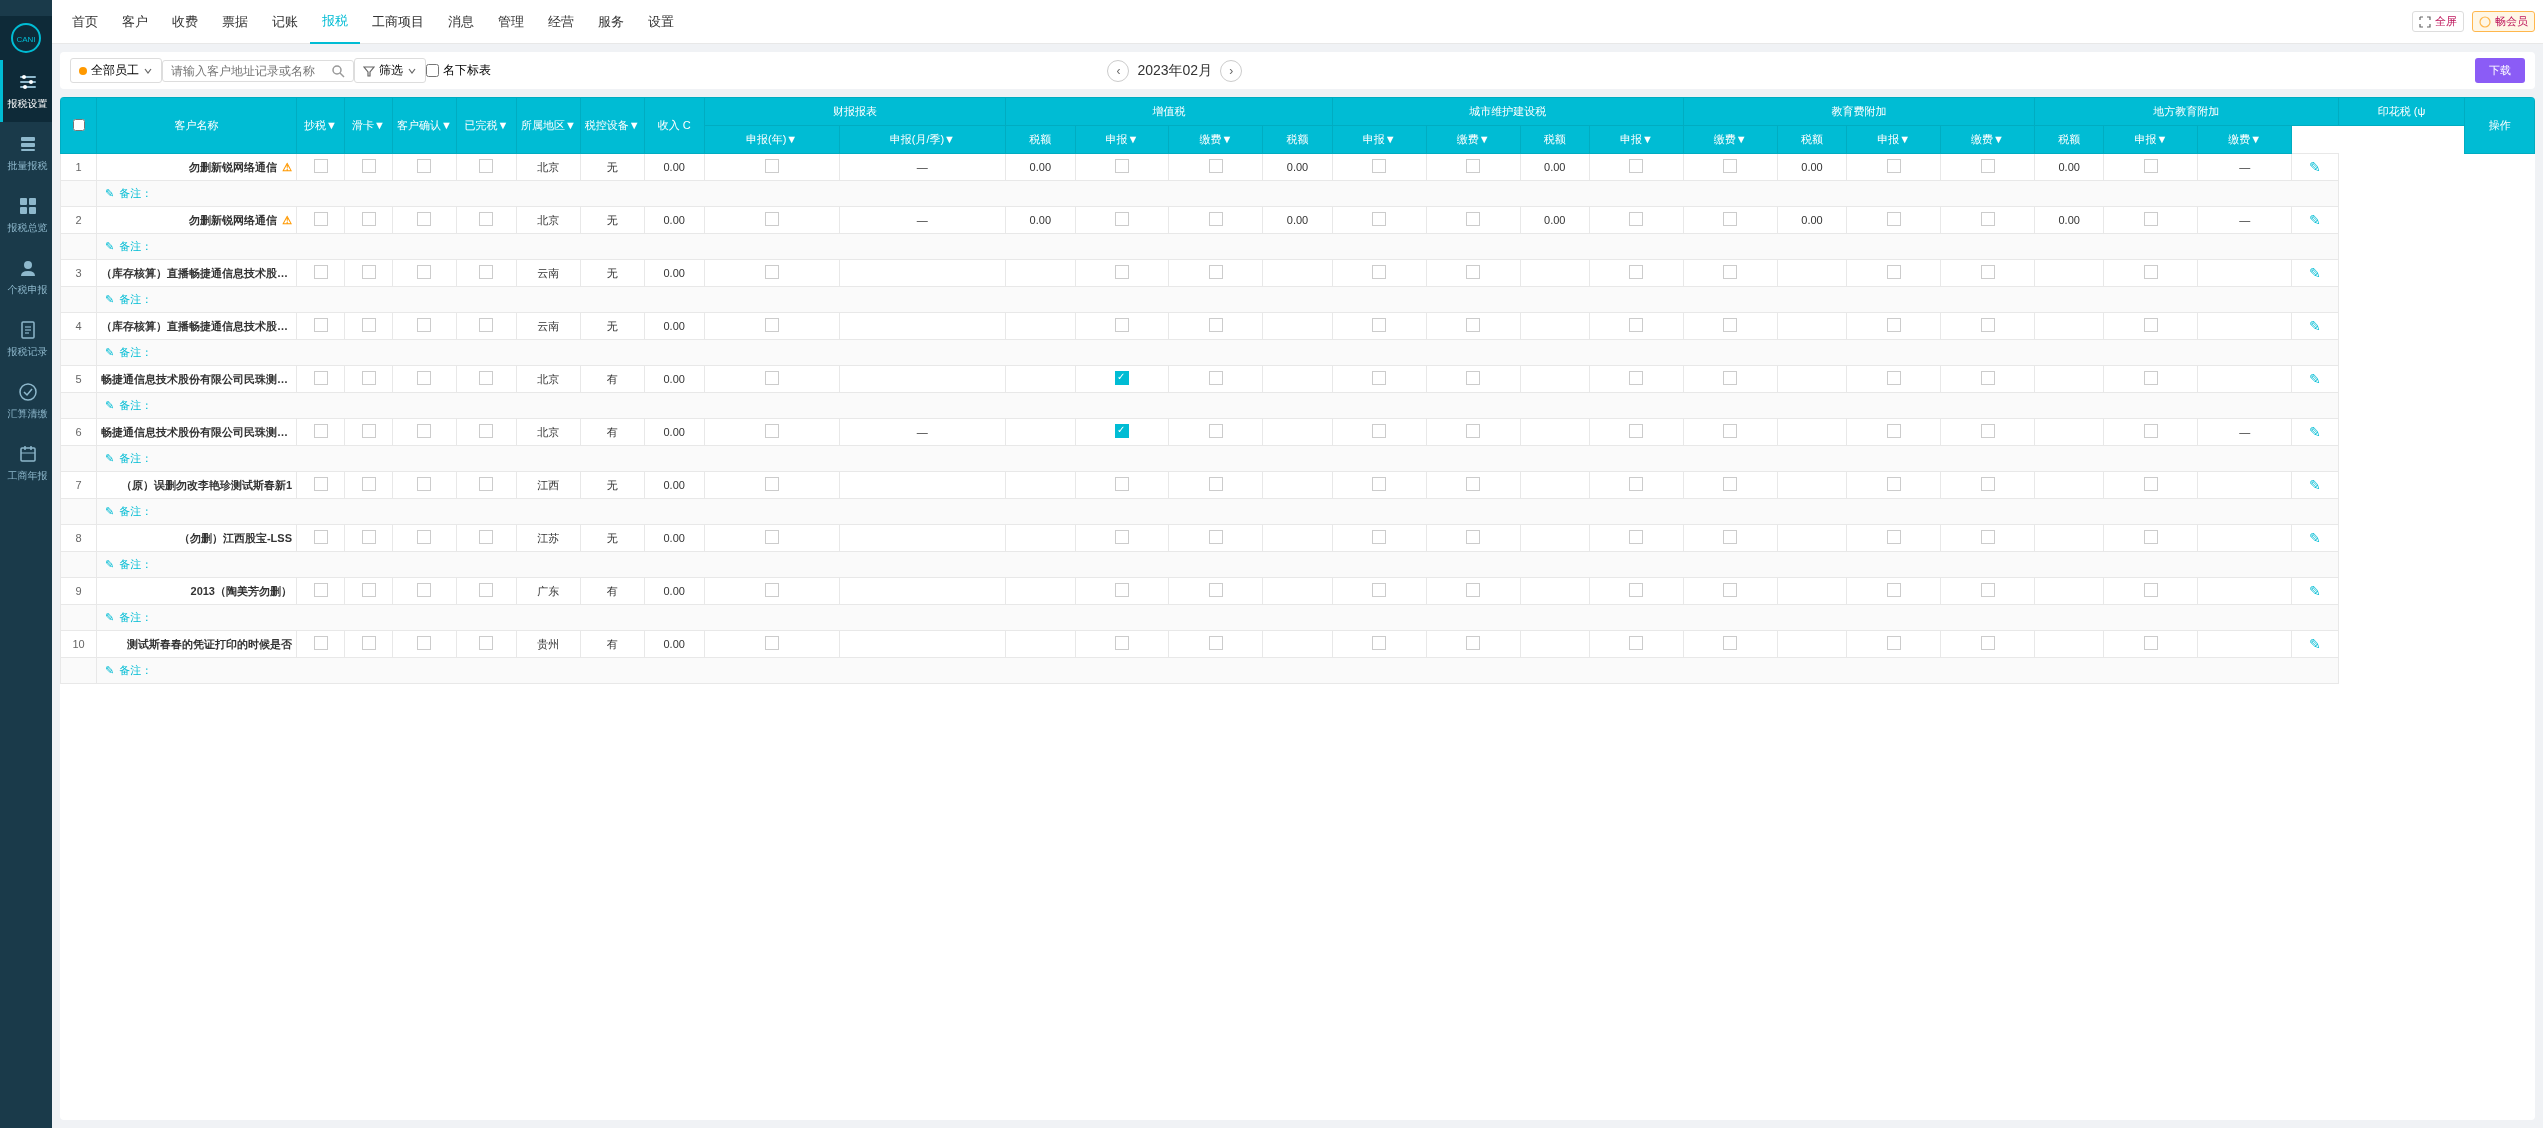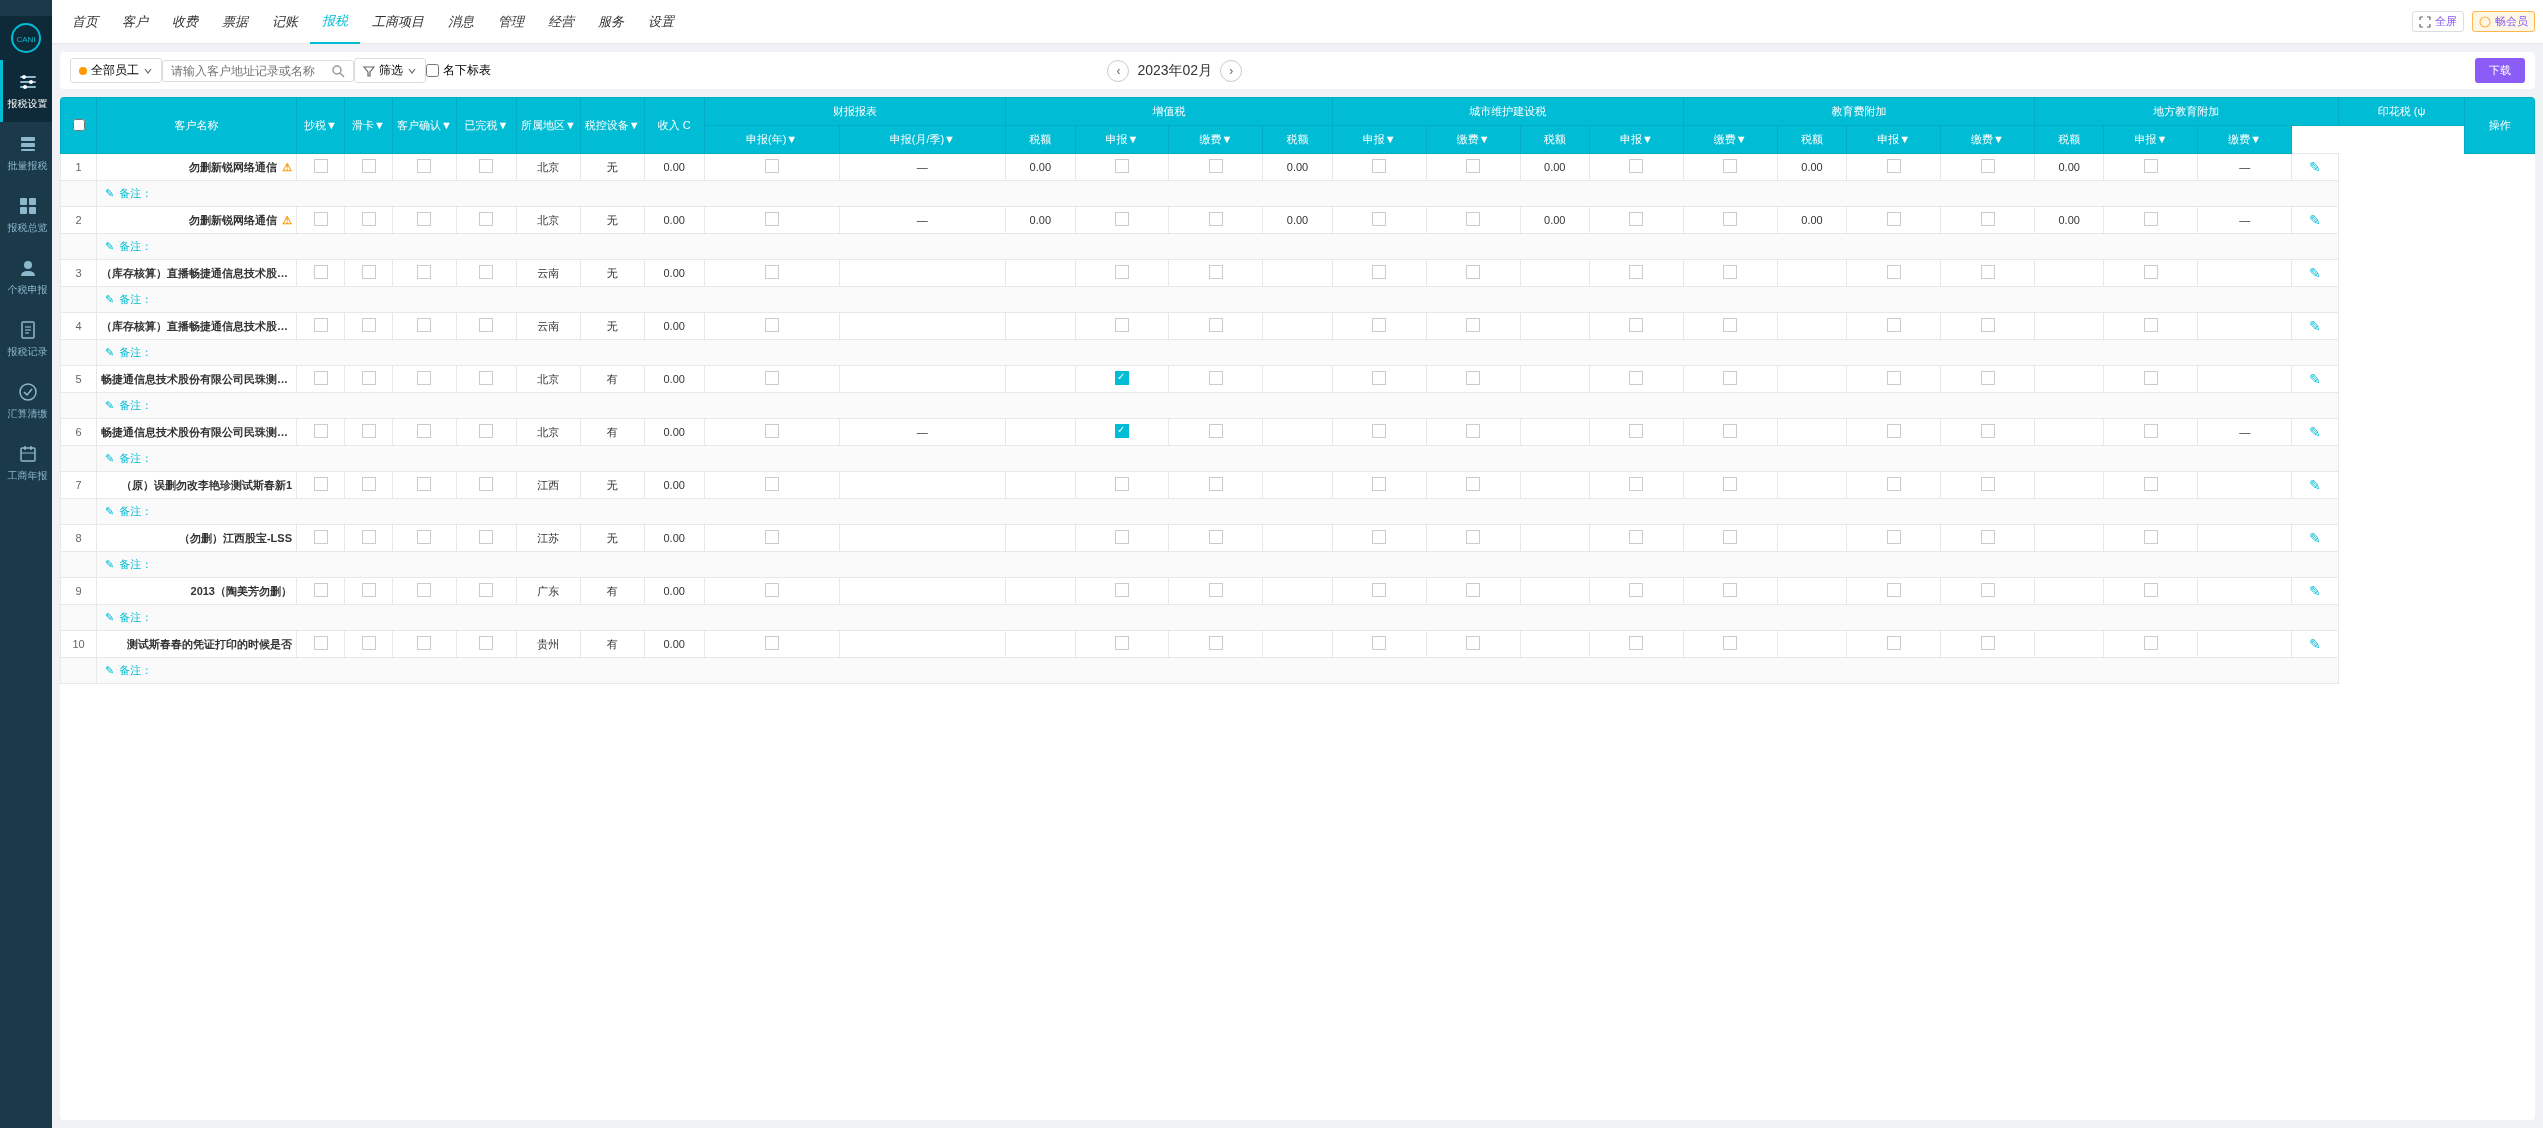--- a/index.html
+++ b/index.html
@@ -69,33 +69,32 @@
     }
     .topnav-item {
       padding: 0 12px;
       height: 44px;
       display: flex;
       align-items: center;
       font-size: 13px;
       color: #333;
       cursor: pointer;
       white-space: nowrap;
-      font-style: italic;
     }
     .topnav-item.active {
       color: #00bcd4;
       border-bottom: 2px solid #00bcd4;
     }
     .topnav-right {
       margin-left: auto;
       display: flex;
       align-items: center;
       gap: 8px;
       font-size: 12px;
-      color: #8b5cf6;
+      color: #be185d;
     }
     .topnav-btn {
       display: flex;
       align-items: center;
       gap: 4px;
       cursor: pointer;
       padding: 2px 6px;
       border: 1px solid #ddd;
       border-radius: 3px;
       font-size: 11px;

